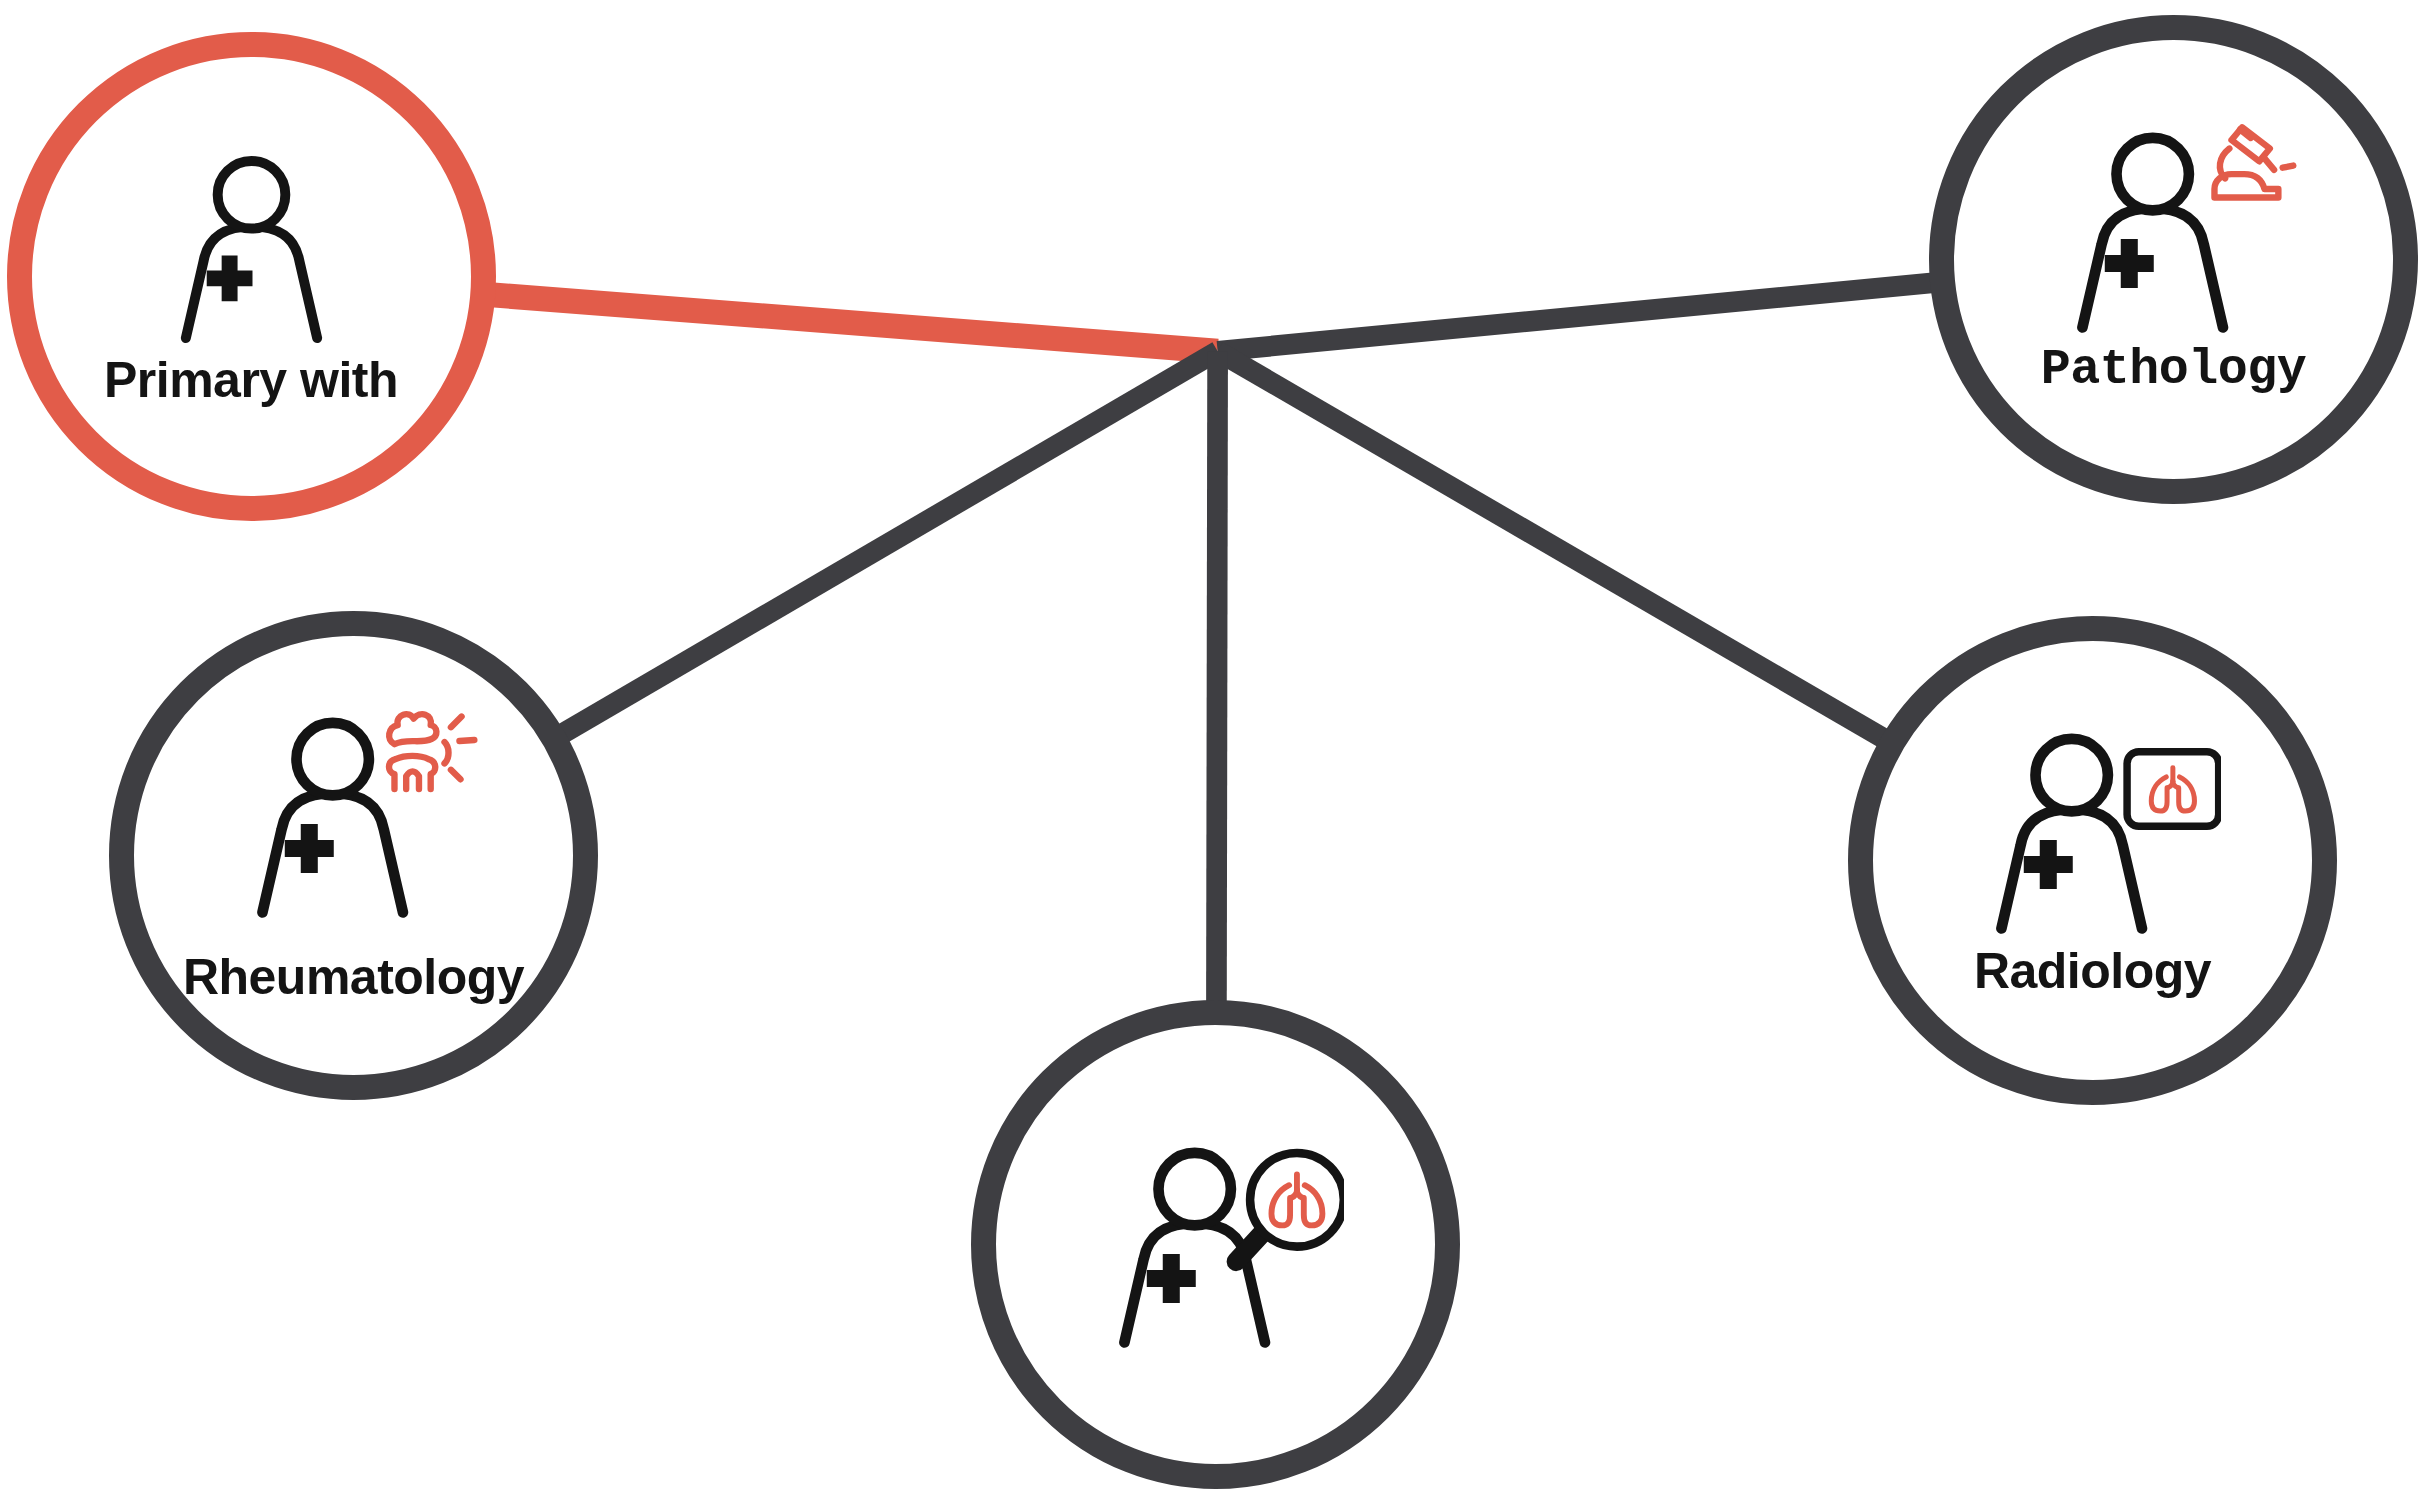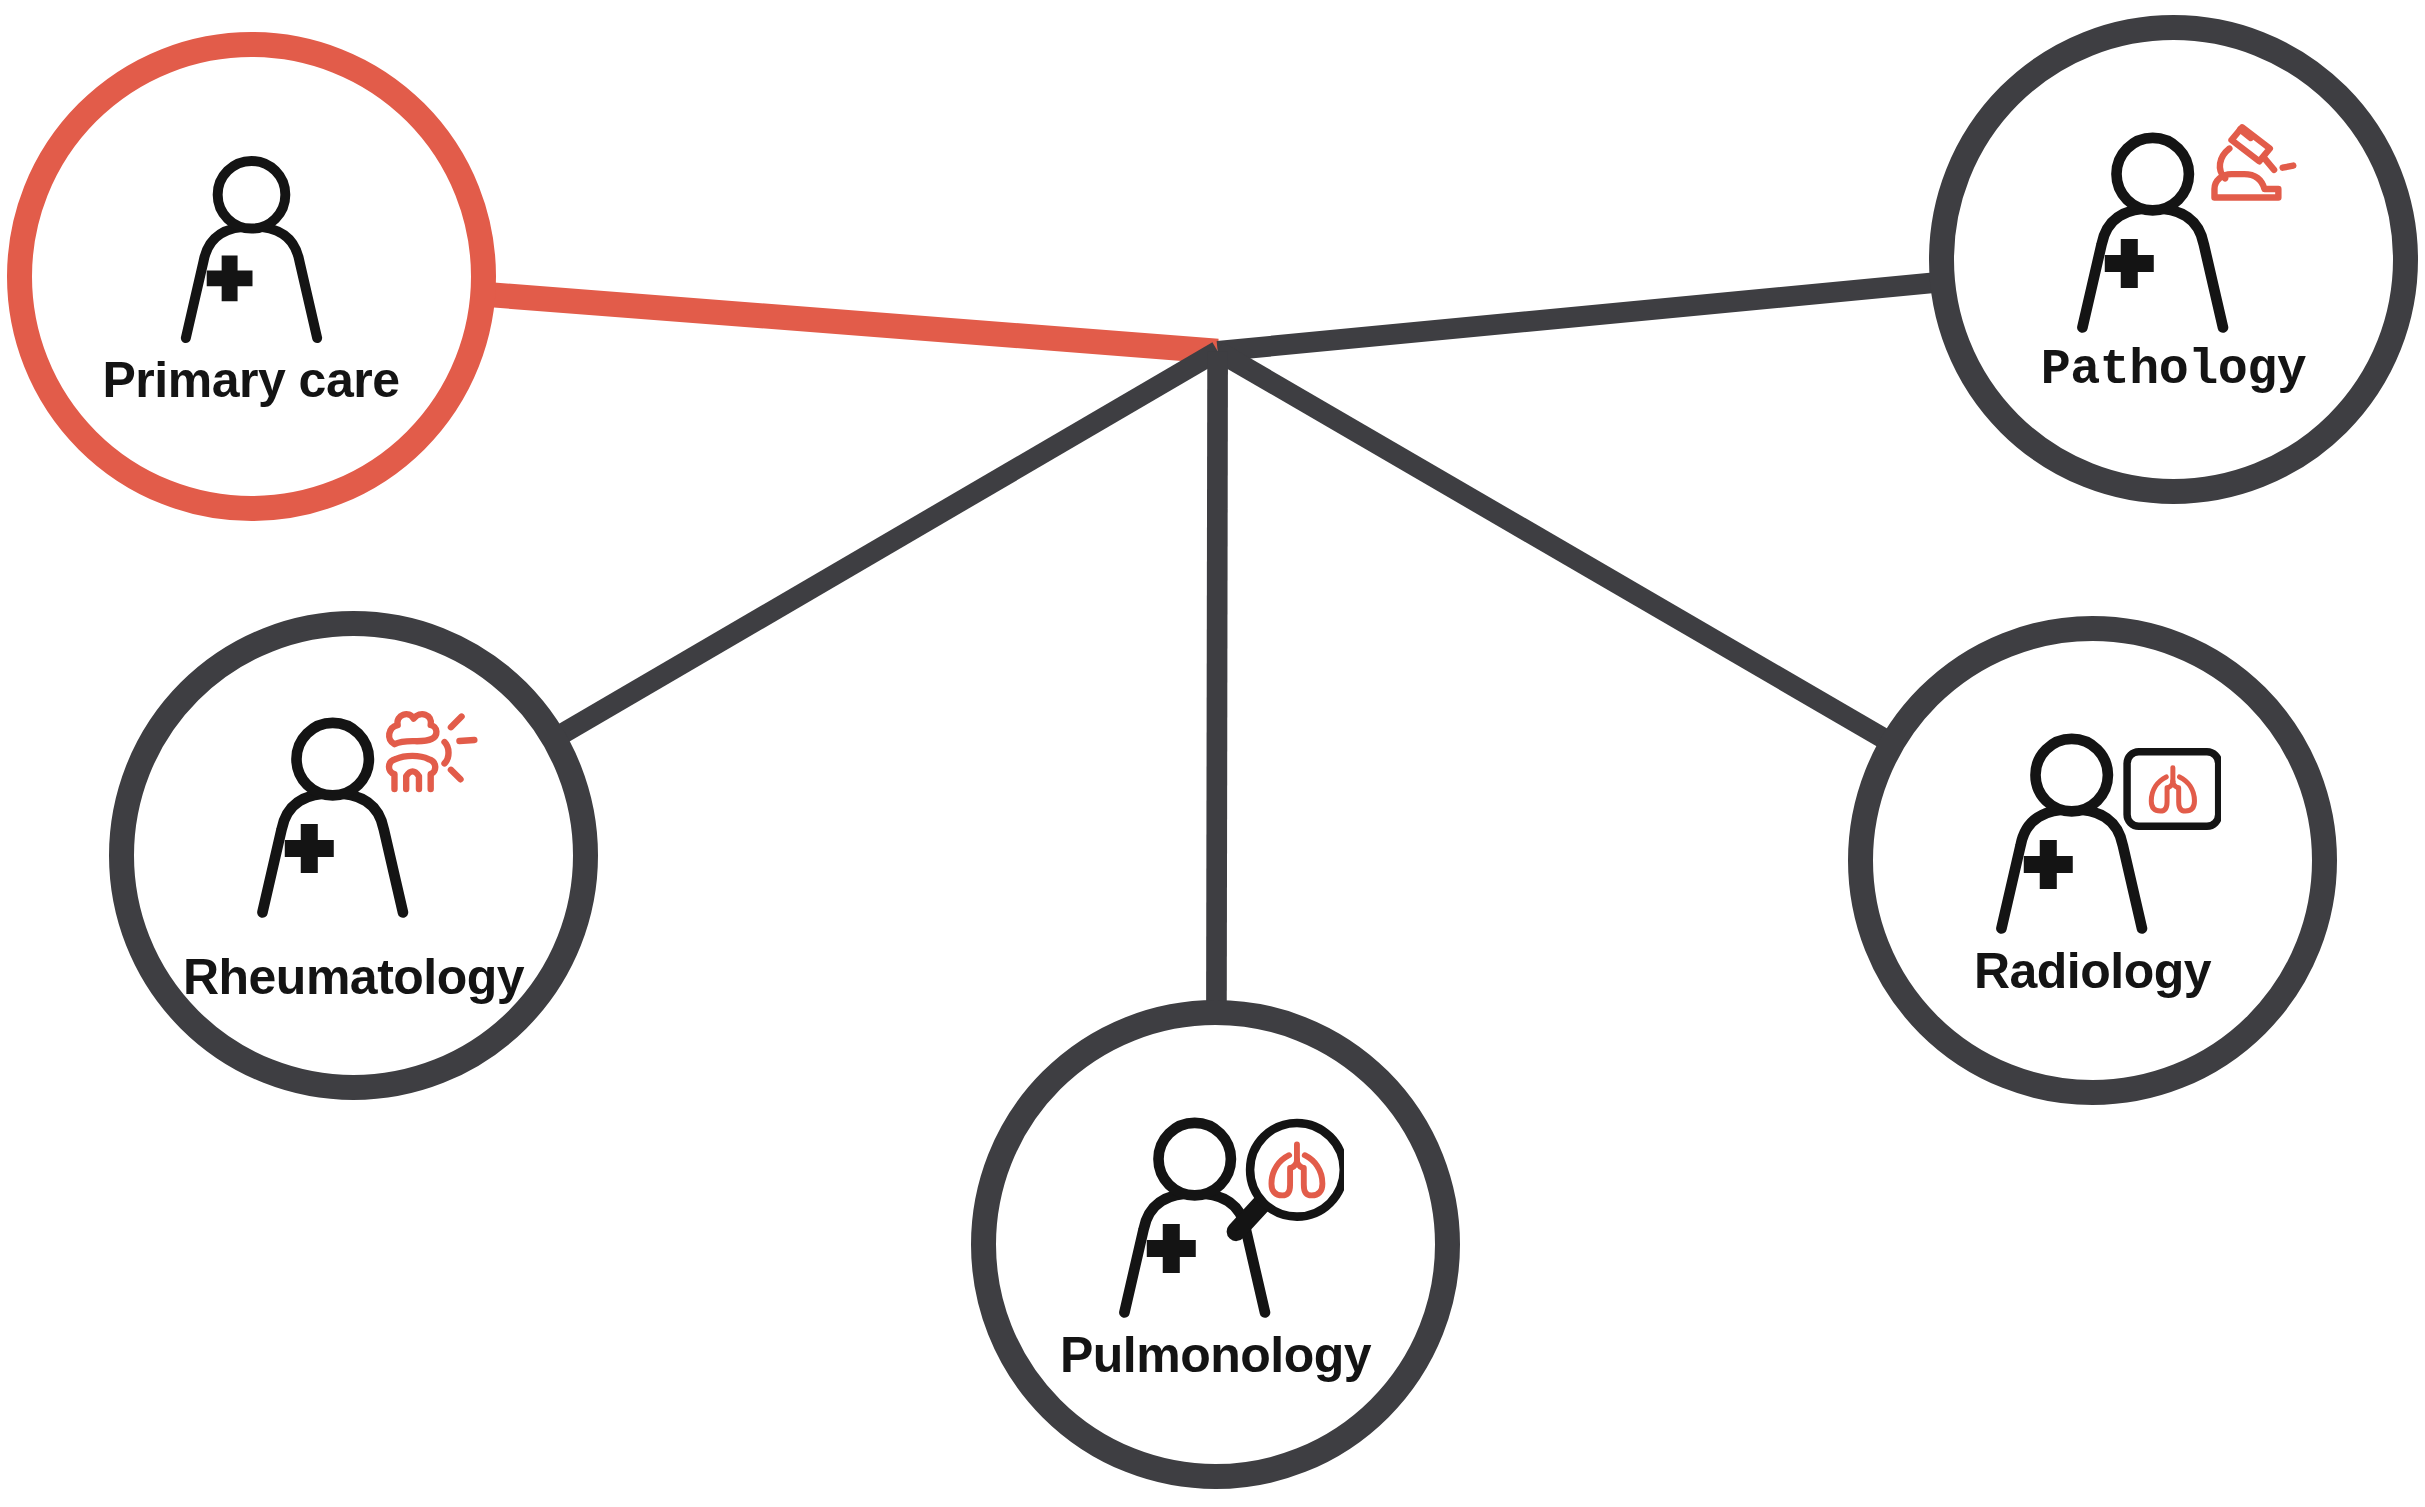--- a/index.html
+++ b/index.html
@@ -82,21 +82,21 @@
     <line class="edge-dark" x1="2239" y1="646" x2="3997" y2="478"></line>
     <line class="edge-dark" x1="2239" y1="646" x2="651" y2="1573"></line>
     <line class="edge-dark" x1="2239" y1="646" x2="3849" y2="1582"></line>
     <line class="edge-dark" x1="2239" y1="646" x2="2236" y2="2290"></line>
   </svg>
 
   <div class="node satellite ring-red" style="left:6.5px; top:32px;">
     <svg class="icon-svg" width="239" height="199" viewBox="0 0 240 200">
       <use href="#g-person-plus" x="20"></use>
     </svg>
-    <div class="label">Primary care</div>
+    <div class="label">Primary with</div>
   </div>
 
 
   <div class="node satellite" style="left:1929px; top:15px;font-family:Liberation Mono, monospace;">
     <svg class="icon-svg" width="256" height="213" viewBox="0 0 240 200">
       <use href="#g-person-plus"></use>
       <g transform="translate(152,0)">
         <path class="accent" stroke-width="6" d="M 30 6 L 40 14"></path>
         <path class="accent" stroke-width="6" d="M 22 16 L 32 4 L 58 24 L 48 36 Z"></path>
         <path class="accent" stroke-width="6" d="M 52 32 L 62 44"></path>
@@ -141,17 +141,16 @@
     <svg class="icon-svg" width="256" height="213" viewBox="0 0 240 200">
       <use href="#g-person-plus"></use>
       <g>
         <path class="ink" stroke-width="18" d="M 163 90 L 139 116"></path>
         <circle class="head" stroke-width="8" cx="196" cy="58" r="44"></circle>
         <g transform="translate(196,60) scale(0.92)">
           <use href="#g-lungs"></use>
         </g>
       </g>
     </svg>
-    <div class="label">Pulmonology</div>
   </div>
 
 </div>
 
 
 </body></html>

